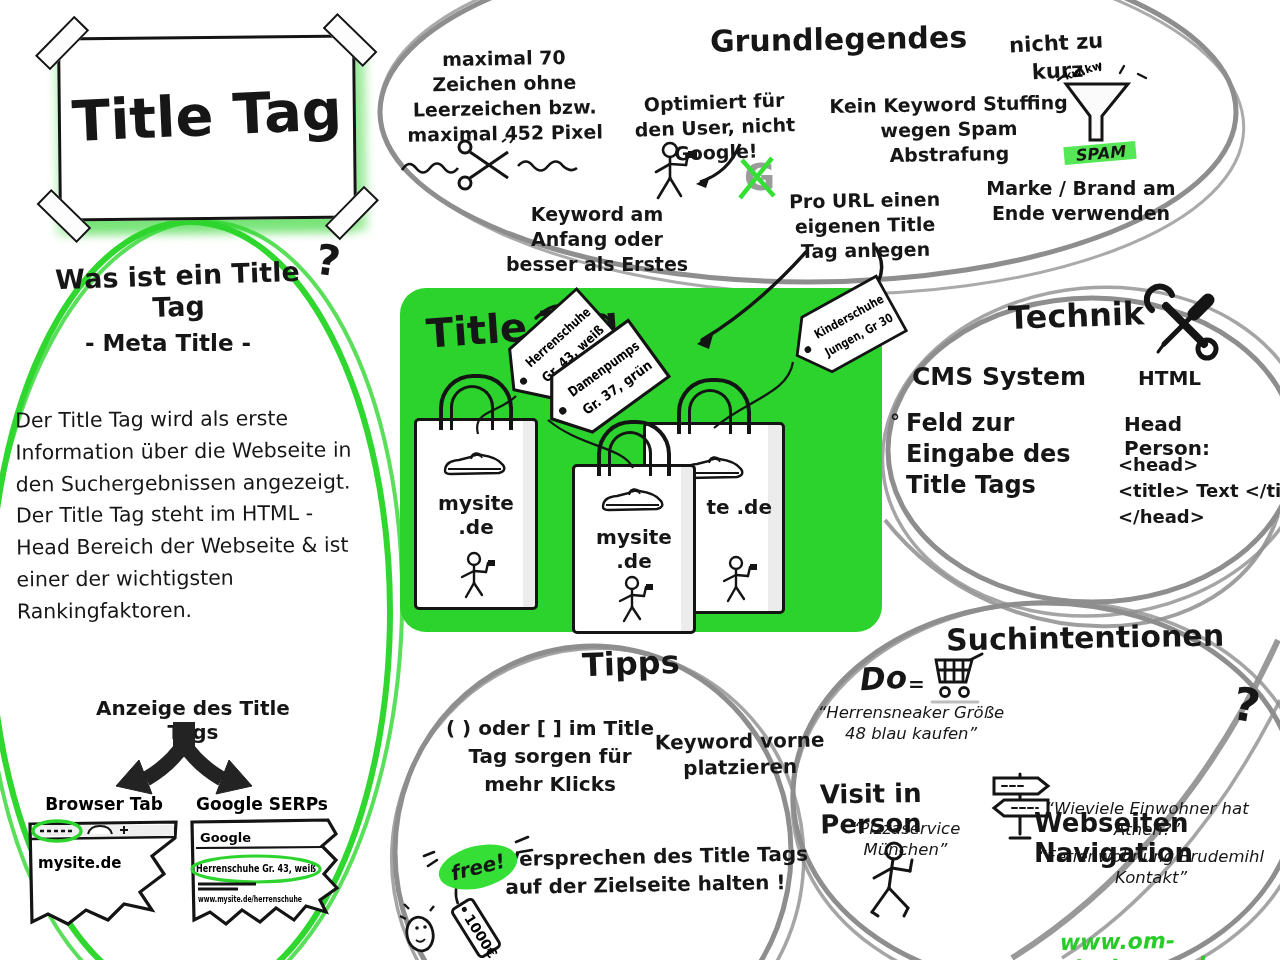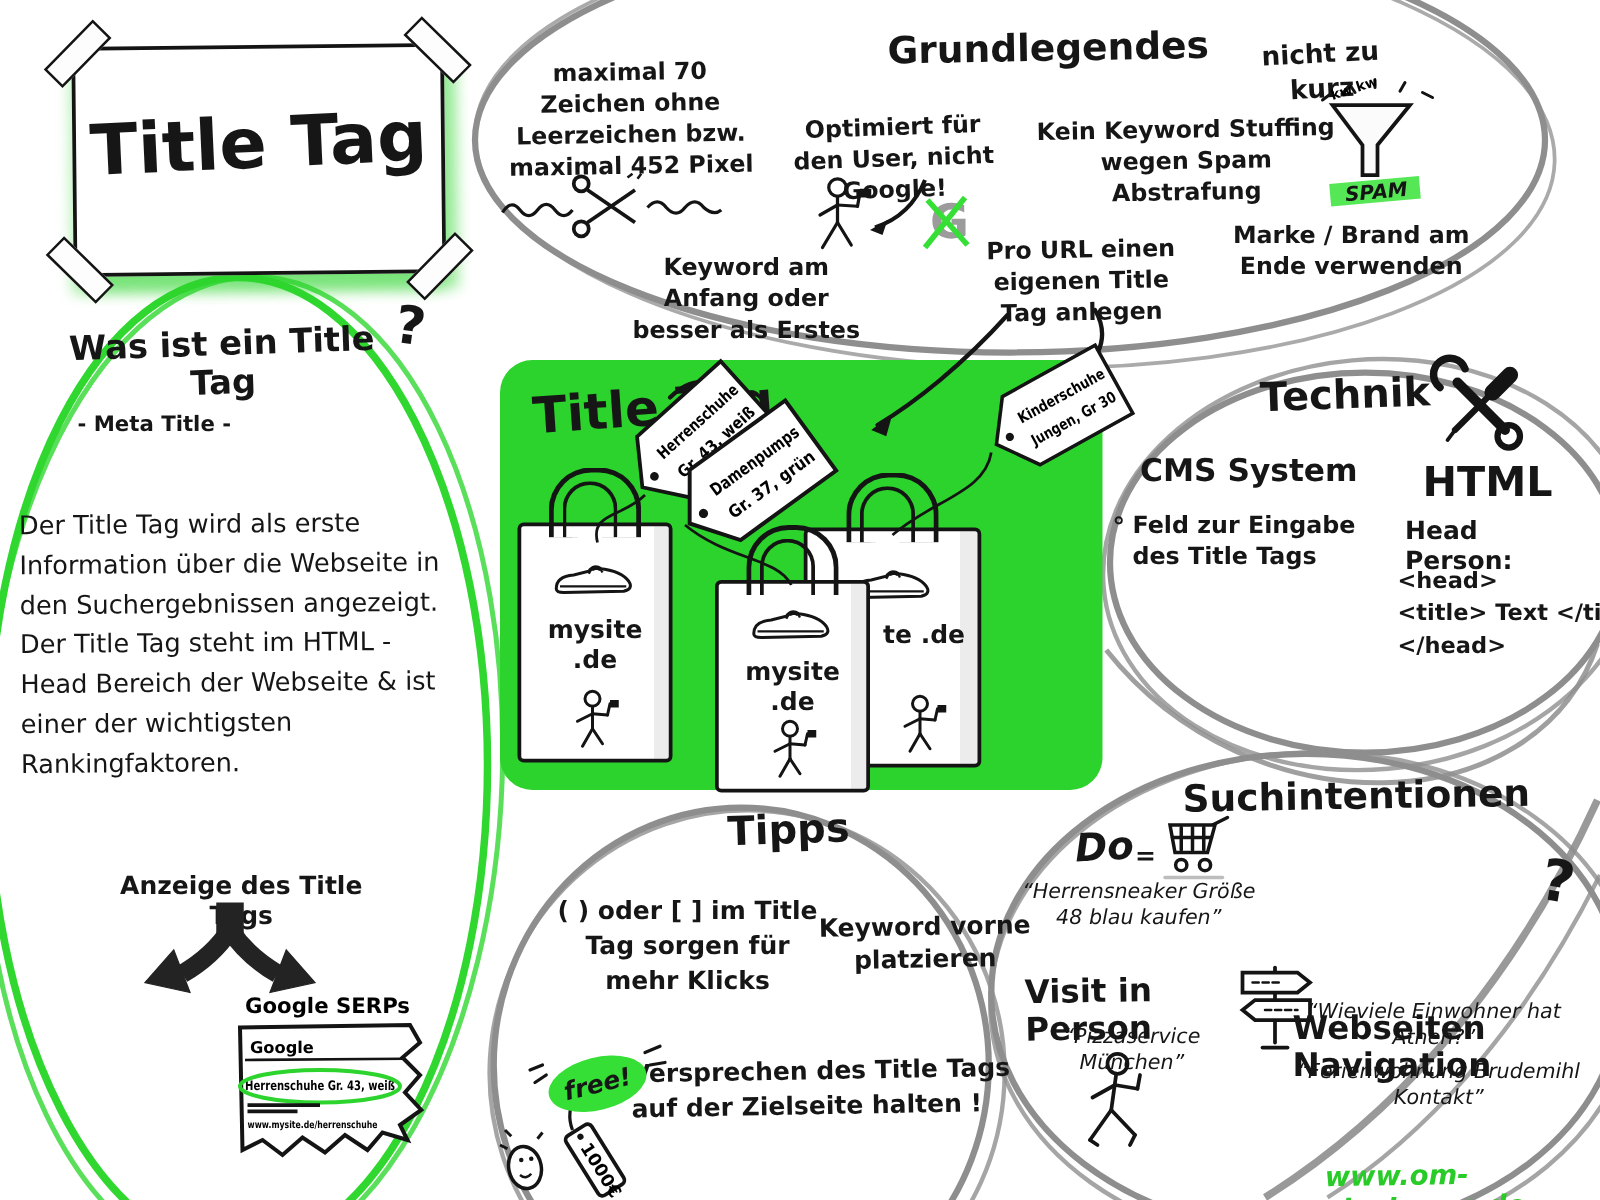--- a/index.html
+++ b/index.html
@@ -32,21 +32,21 @@
        background-image:linear-gradient(to right,#ffffff 90%,#ececec 90%);}
   .bag .handle{position:absolute;top:-47px;left:50%;transform:translateX(-50%);width:66px;height:52px;
        border:4px solid #141414;border-bottom:none;border-radius:34px 34px 0 0;}
   .bag .handle::before{content:"";position:absolute;left:7px;top:7px;width:38px;height:42px;
        border:3px solid #141414;border-bottom:none;border-radius:22px 22px 0 0;}
   .bag .site{position:absolute;left:0;width:100%;text-align:center;font-weight:700;font-size:20px;}
   .bag .shoe{position:absolute;left:50%;transform:translateX(-50%);top:26px;}
   .bag .mini{position:absolute;left:50%;transform:translateX(-50%);bottom:4px;}
   .tagwrap{position:absolute;z-index:7;}
   
-  .bullet{position:relative;padding-left:16px;font-weight:700;font-size:19px;line-height:1.3;}
+  .bullet{position:relative;padding-left:16px;font-weight:700;font-size:24px;line-height:1.3;}
   .bullet::before{content:"°";position:absolute;left:0;top:0;font-size:20px;font-weight:700;}
   
   .code-line{font-size:18px;font-weight:700;line-height:26px;white-space:pre;}
   
   .free-badge{left:438px;top:846px;width:80px;height:42px;background:#35df35;border-radius:50%;
       transform:rotate(-14deg);z-index:4;display:flex;align-items:center;justify-content:center;
       font-size:20px;font-weight:700;font-style:italic;}
   
   .logo-box{left:1106px;top:884px;width:152px;height:54px;background:#1b222e;z-index:4;
       display:flex;align-items:center;gap:7px;padding-left:8px;box-sizing:border-box;}
@@ -145,25 +145,39 @@
       <text x="26" y="105" font-size="16" font-weight="bold" font-style="italic" transform="rotate(-5 50 99)" fill="#141414" font-family="DejaVu Sans,sans-serif">SPAM</text>
     </svg>
   </div>
 
   <div class="abs note z2" style="left:985px;top:176px;width:192px;">Marke / Brand am Ende verwenden</div>
 
   <div class="abs note z2" style="left:776px;top:188px;width:178px;transform:rotate(-1deg);">Pro URL einen eigenen Title Tag anlegen</div>
 
   <div class="abs sect-title z2" style="left:28px;top:260px;width:300px;font-size:27px;text-align:center;transform:rotate(-2deg);">Was ist ein Title Tag</div>
   <div class="abs z2" style="left:316px;top:236px;font-size:42px;font-weight:700;transform:rotate(8deg);">?</div>
-  <div class="abs sect-title z2" style="left:62px;top:330px;width:240px;font-size:17px;">- Meta Title -</div>
+  <div class="abs sect-title z2" style="left:48px;top:330px;width:240px;font-size:23px;text-align:center;">- Meta Title -</div>
   <div class="abs z2" style="left:16px;top:404px;width:338px;font-size:20.5px;line-height:1.55;transform:rotate(-0.5deg);font-weight:400;">Der Title Tag wird als erste Information über die Webseite in den Suchergebnissen angezeigt. Der Title Tag steht im HTML - Head Bereich der Webseite &amp; ist einer der wichtigsten Rankingfaktoren.</div>
 
   <div class="abs sect-title z2" style="left:84px;top:696px;width:218px;font-size:20px;text-align:center;">Anzeige des Title Tags</div>
 
+  <div class="abs z3" style="left:24px;top:792px;">
+    <svg width="160" height="160" viewBox="0 0 160 160">
+      <text x="80" y="18" text-anchor="middle" font-size="17" font-weight="bold" font-family="DejaVu Sans,sans-serif">Browser Tab</text>
+      <path d="M6,32 L152,30 L151,46 L128,64 L140,82 L116,100 L128,118 L100,112 L84,128 L62,118 L44,132 L24,122 L8,130 Z" fill="#ffffff" stroke="#141414" stroke-width="3.2"></path>
+      <line x1="7" y1="47" x2="150" y2="45" stroke="#141414" stroke-width="2.4"></line>
+      <rect x="8" y="33" width="142" height="11" fill="#efefef"></rect>
+      <path d="M64,42 q2,-8 12,-8 q10,0 12,8" fill="#fff" stroke="#141414" stroke-width="2"></path>
+      <line x1="96" y1="38" x2="104" y2="38" stroke="#141414" stroke-width="2"></line>
+      <line x1="100" y1="34" x2="100" y2="42" stroke="#141414" stroke-width="2"></line>
+      <path d="M16,39 h34" stroke="#141414" stroke-width="2.6" stroke-dasharray="4 3"></path>
+      <ellipse cx="33" cy="39" rx="24" ry="10" fill="none" stroke="#2ed42e" stroke-width="3.4"></ellipse>
+      <text x="14" y="76" font-size="15" font-weight="bold" font-family="DejaVu Sans,sans-serif">mysite.de</text>
+    </svg>
+  </div>
 
   <div class="abs z3" style="left:186px;top:792px;">
     <svg width="158" height="160" viewBox="0 0 158 160">
       <text x="76" y="18" text-anchor="middle" font-size="17" font-weight="bold" font-family="DejaVu Sans,sans-serif">Google SERPs</text>
       <path d="M6,30 L142,28 L150,42 L136,54 L150,68 L138,82 L151,96 L134,108 L140,120 L120,114 L108,128 L90,116 L74,130 L56,118 L40,132 L24,120 L8,128 Z" fill="#ffffff" stroke="#141414" stroke-width="3.2"></path>
       <text x="14" y="50" font-size="13" font-weight="bold" font-family="DejaVu Sans,sans-serif">Google</text>
       <line x1="10" y1="56" x2="138" y2="55" stroke="#141414" stroke-width="2.2"></line>
       <text x="10" y="80" font-size="10.5" font-weight="bold" textLength="120" lengthAdjust="spacingAndGlyphs" font-family="DejaVu Sans,sans-serif">Herrenschuhe Gr. 43, weiß</text>
       <ellipse cx="70" cy="77" rx="64" ry="13" fill="none" stroke="#2ed42e" stroke-width="3.2"></ellipse>
       <path d="M12,92 h58 M12,97 h40" stroke="#141414" stroke-width="3"></path>
@@ -284,21 +298,21 @@
       <path d="M12,28 A13 13 0 1 1 32,13" stroke-width="6"></path>
       <line x1="26" y1="24" x2="64" y2="62" stroke-width="8"></line>
       <circle cx="67" cy="67" r="9" stroke-width="5"></circle>
       <line x1="68" y1="18" x2="54" y2="32" stroke-width="13"></line>
       <line x1="52" y1="34" x2="24" y2="62" stroke-width="5"></line>
       <line x1="24" y1="62" x2="18" y2="70" stroke-width="3"></line>
     </svg>
   </div>
   <div class="abs sect-title z2" style="left:912px;top:362px;width:195px;font-size:25px;">CMS System</div>
   <div class="abs bullet z2" style="left:890px;top:408px;width:208px;">Feld zur Eingabe des Title Tags</div>
-  <div class="abs sect-title z2" style="left:1138px;top:366px;width:120px;font-size:33px;">HTML</div>
+  <div class="abs sect-title z2" style="left:1138px;top:366px;width:120px;font-size:20px;">HTML</div>
   <div class="abs z2" style="left:1124px;top:412px;width:150px;font-size:20px;font-weight:700;">Head Person:</div>
   <div class="abs z2" style="left:1118px;top:452px;">
     <div class="code-line">&lt;head&gt;</div>
     <div class="code-line">&lt;title&gt; Text &lt;/title&gt;</div>
     <div class="code-line">&lt;/head&gt;</div>
   </div>
 
   <div class="abs sect-title z2" style="left:582px;top:644px;width:130px;font-size:32px;transform:rotate(-2deg);">Tipps</div>
   <div class="abs note z2" style="left:436px;top:714px;width:228px;font-size:20px;line-height:1.4;">( ) oder [ ] im Title Tag sorgen für mehr Klicks</div>
   <div class="abs note z2" style="left:646px;top:728px;width:188px;font-size:20px;transform:rotate(-1deg);">Keyword vorne platzieren</div>

